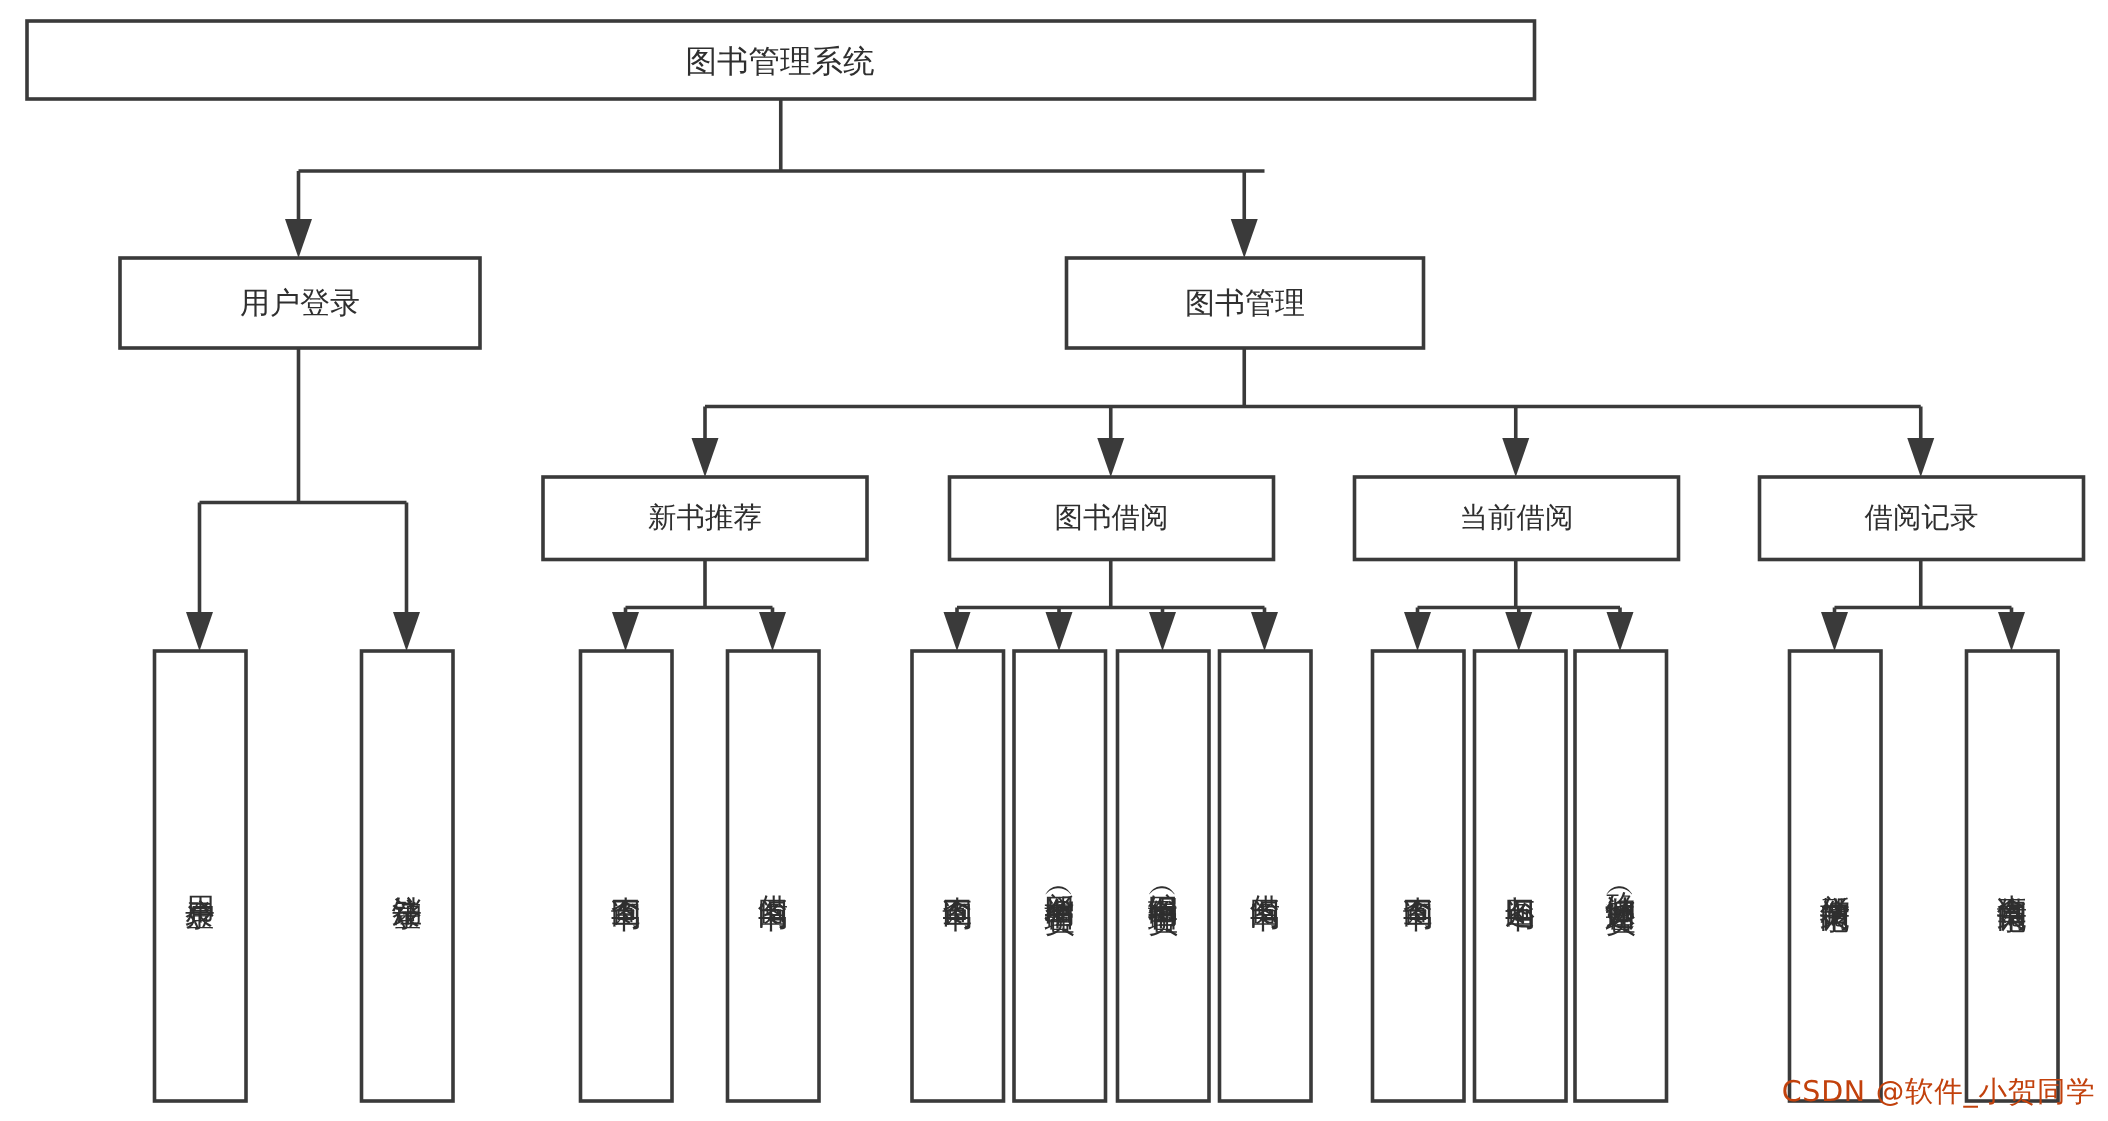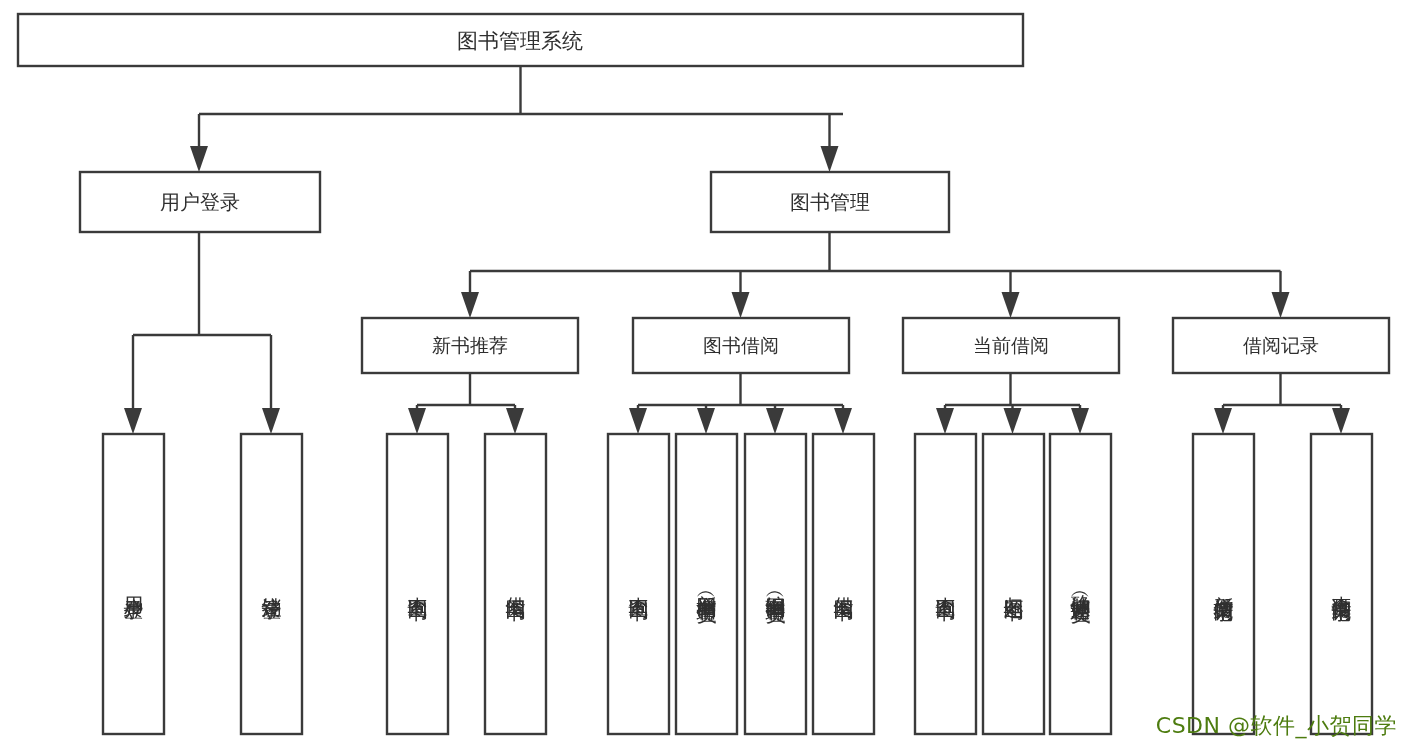--- a/index.html
+++ b/index.html
@@ -23,21 +23,21 @@
     font-size:20px;color:#2f2f2f;
     writing-mode:vertical-rl;text-orientation:upright;
     line-height:1.04;letter-spacing:1.5px;
     display:flex;align-items:center;justify-content:center;
     width:100%;height:100%;white-space:nowrap;
   }
   .vlabel-wrap{display:flex;align-items:center;justify-content:center;width:100%;height:100%;}
   .watermark{
     position:absolute;right:8px;bottom:6px;
     font-family:"DejaVu Sans","Liberation Sans",sans-serif;
-    font-size:22px;color:#4d7c0f;letter-spacing:0.5px;white-space:nowrap;
+    font-size:19px;color:#c2410c;letter-spacing:0.5px;white-space:nowrap;
   }
 </style>
 </head>
 <body>
 
 <svg id="diagram" viewBox="0 0 1405 747" xmlns="http://www.w3.org/2000/svg">
 
   <g>
 
     <path class="conn" d="M520.5 66 L520.5 114"></path>

